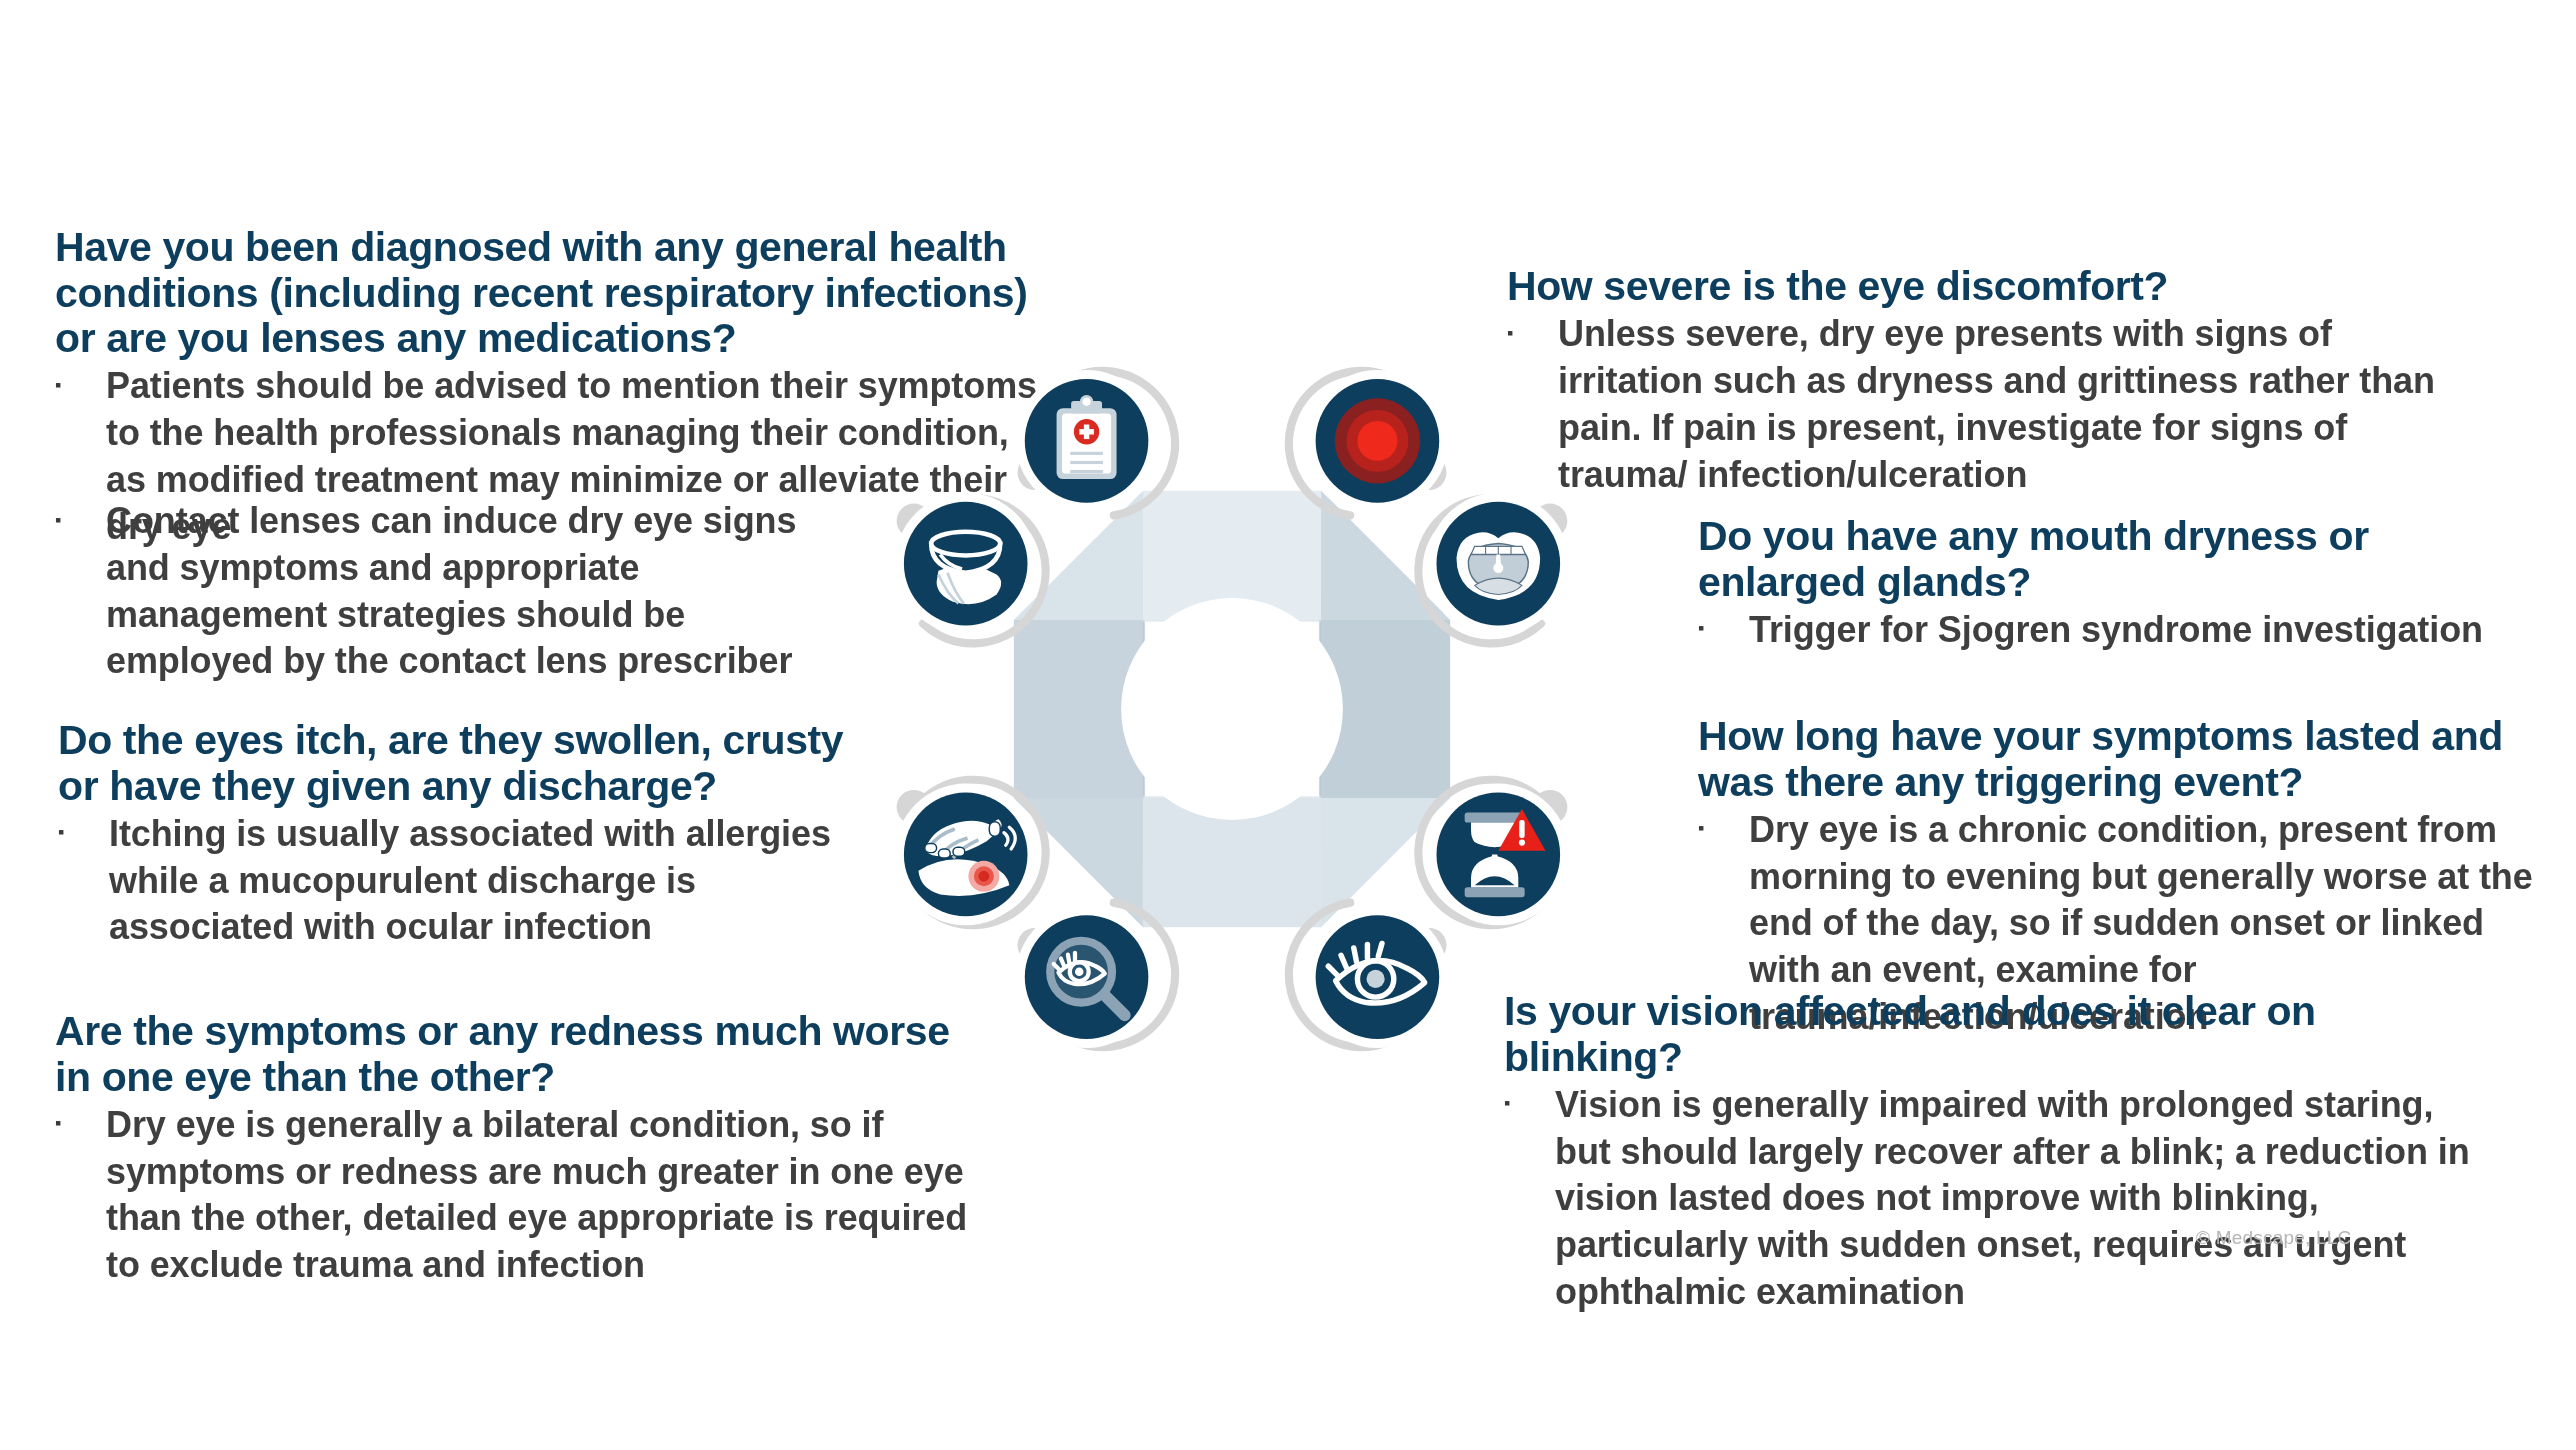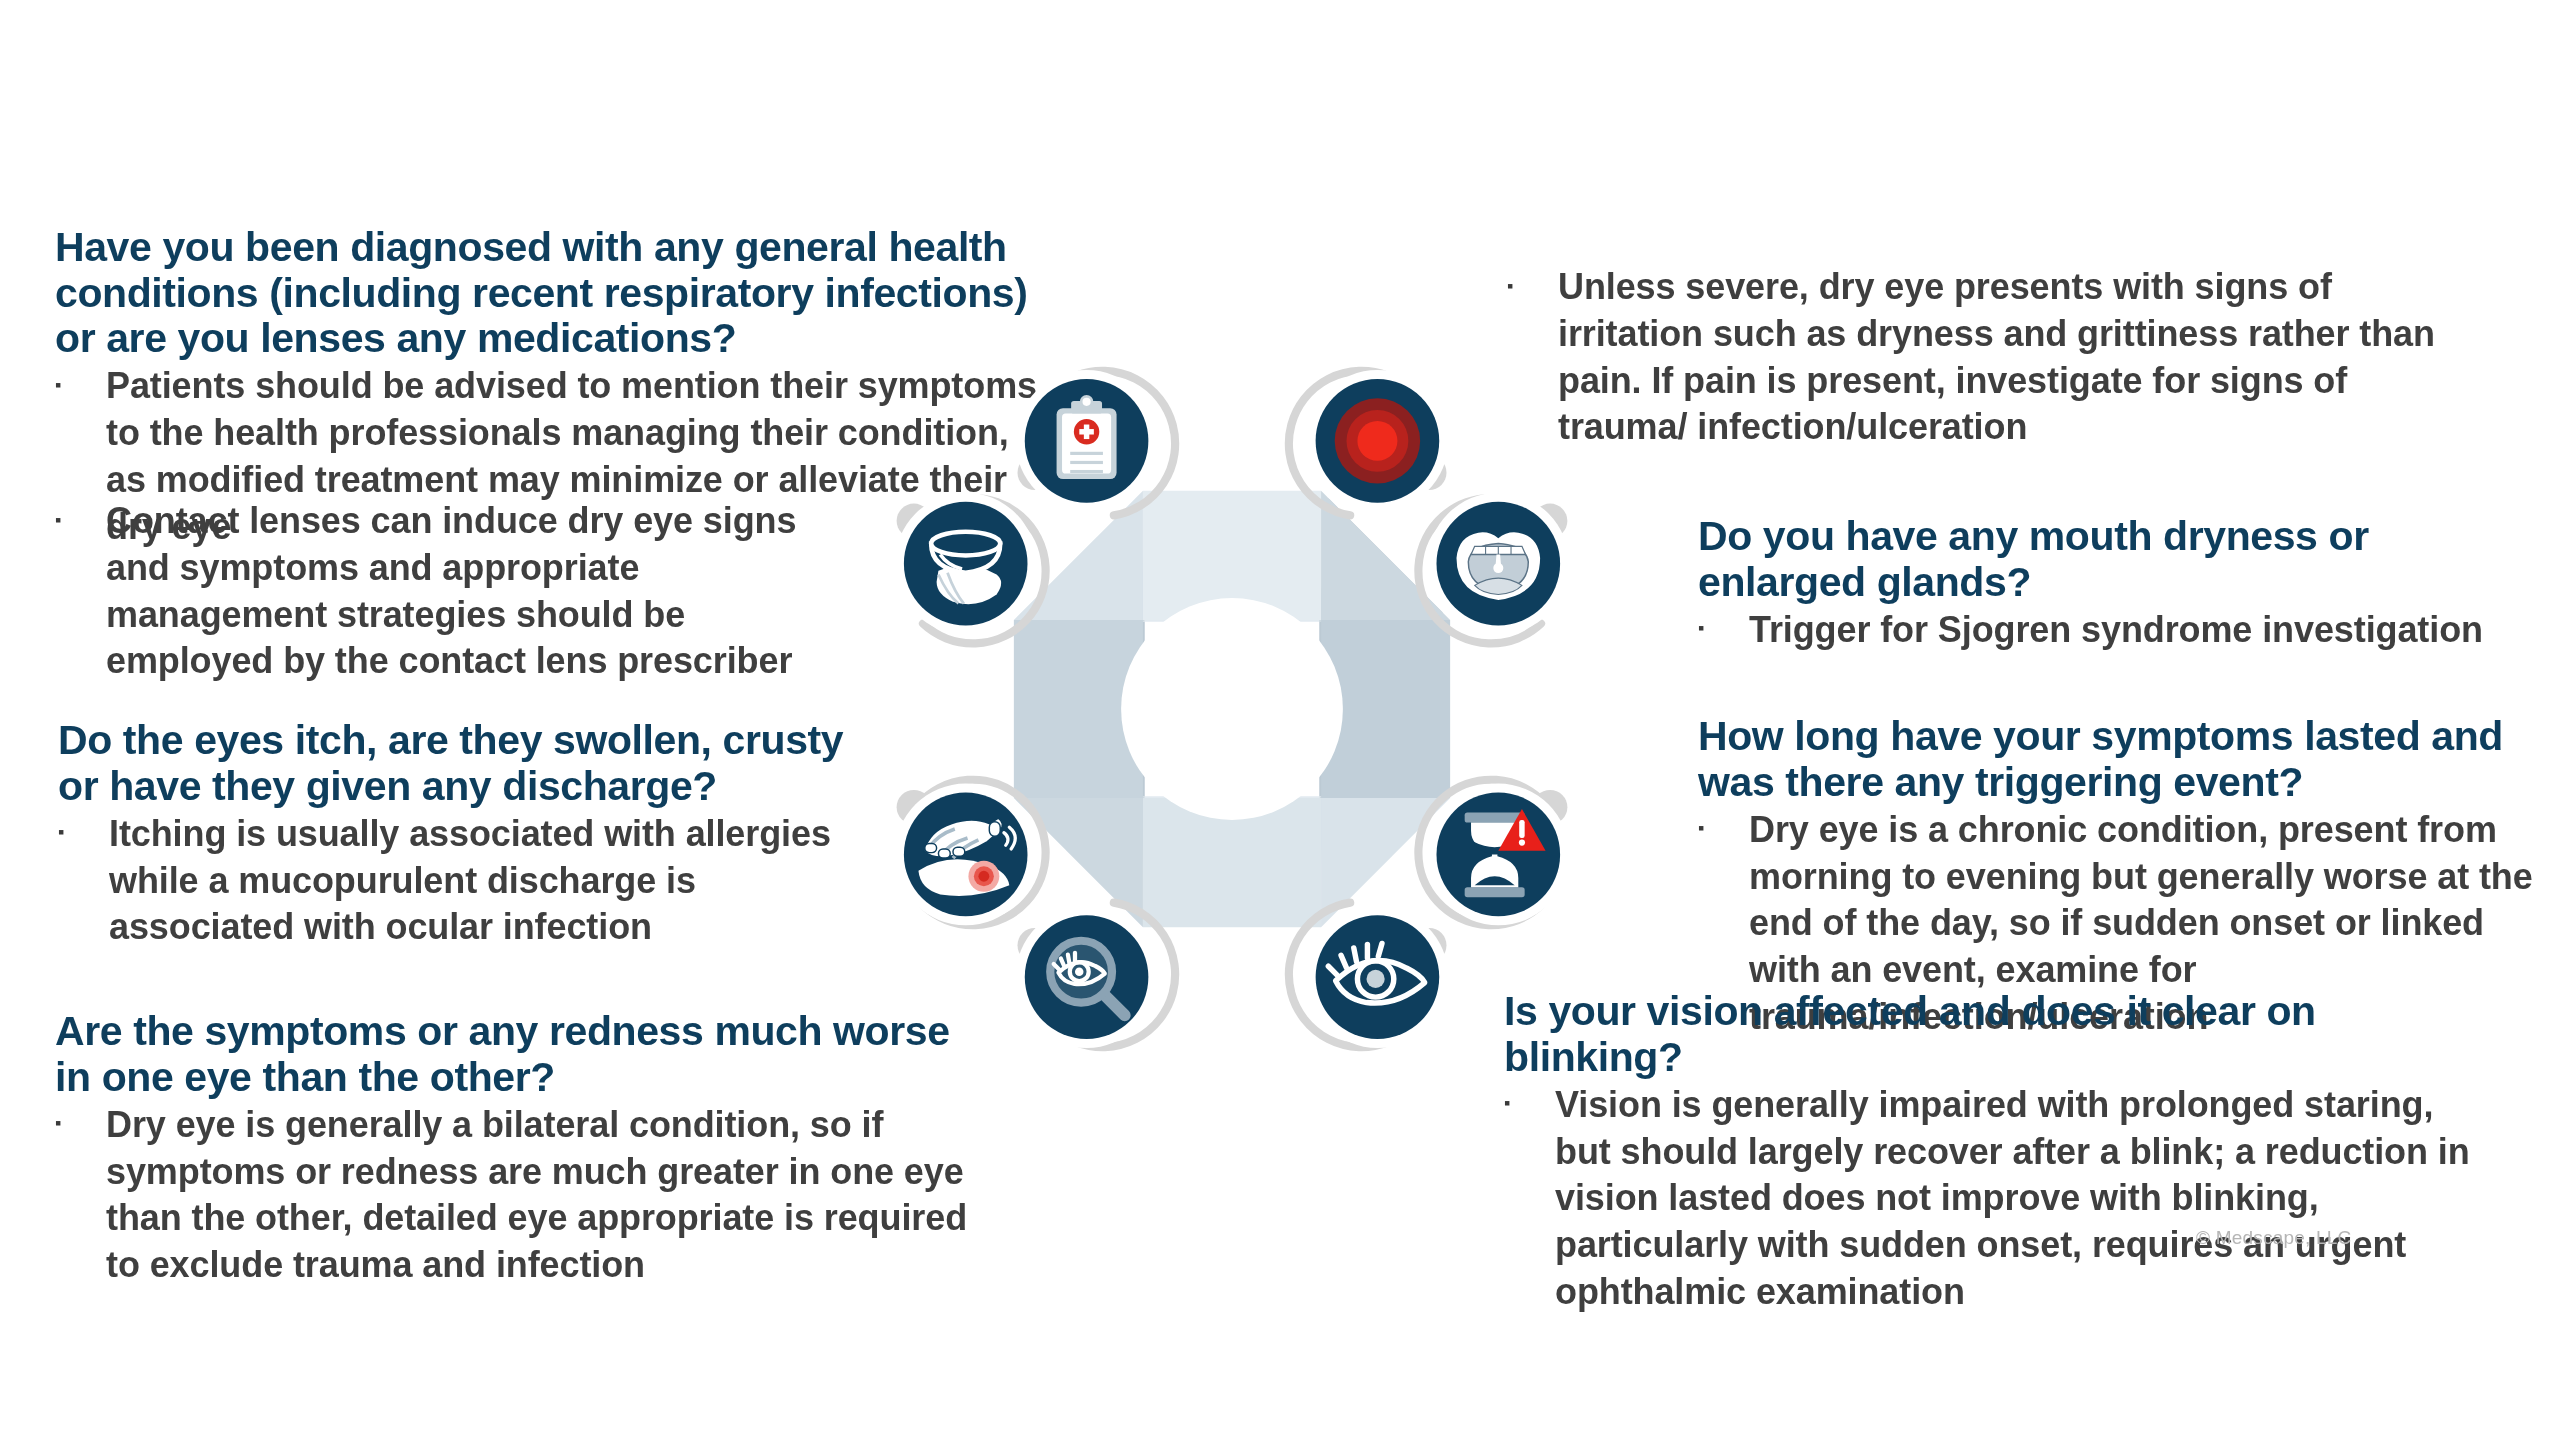--- a/index.html
+++ b/index.html
@@ -121,20 +121,21 @@
 
   <div class="qblock" id="q-asymmetry">
     <div class="qhead">Are the symptoms or any redness much worse in one eye than the other?</div>
     <div class="qbody">
       <span class="bullet">▪</span>
       <span class="qtext">Dry eye is generally a bilateral condition, so if symptoms or redness are much greater in one eye than the other, detailed eye appropriate is required to exclude trauma and infection</span>
     </div>
   </div>
 
   <div class="qblock" id="q-severity">
+    <div class="qhead">How severe is the eye discomfort?</div>
     <div class="qbody">
       <span class="bullet">▪</span>
       <span class="qtext">Unless severe, dry eye presents with signs of irritation such as dryness and grittiness rather than pain. If pain is present, investigate for signs of trauma/ infection/ulceration</span>
     </div>
   </div>
 
   <div class="qblock" id="q-mouth">
     <div class="qhead">Do you have any mouth dryness or enlarged glands?</div>
     <div class="qbody">
       <span class="bullet">▪</span>

